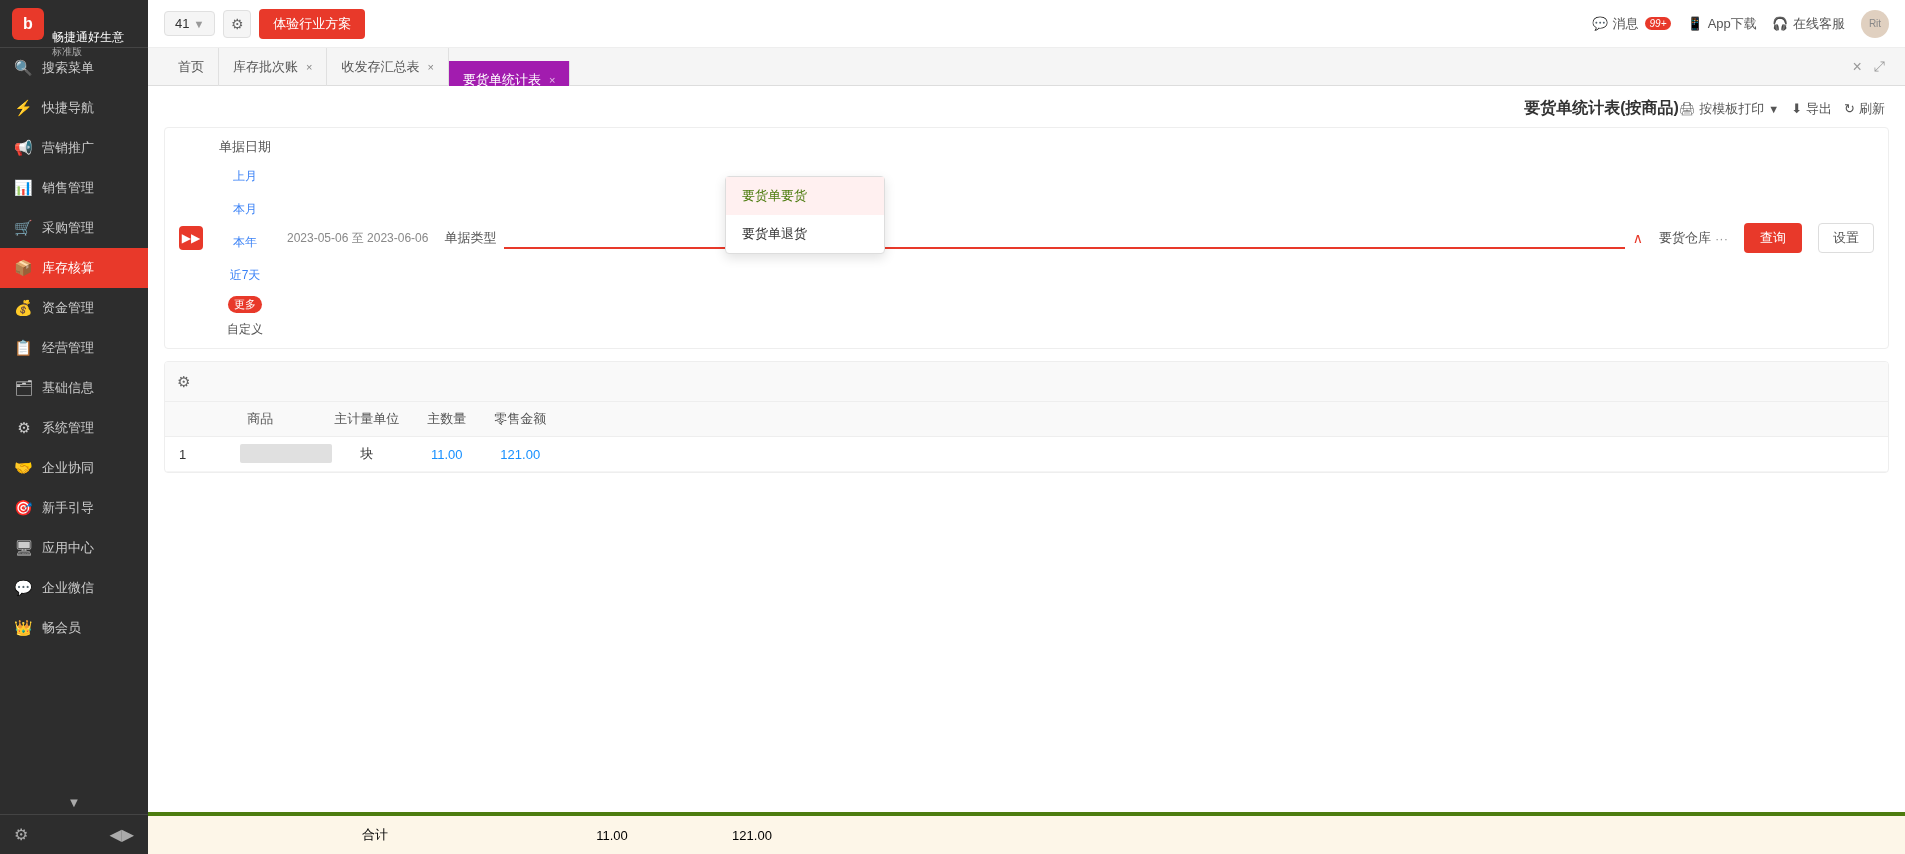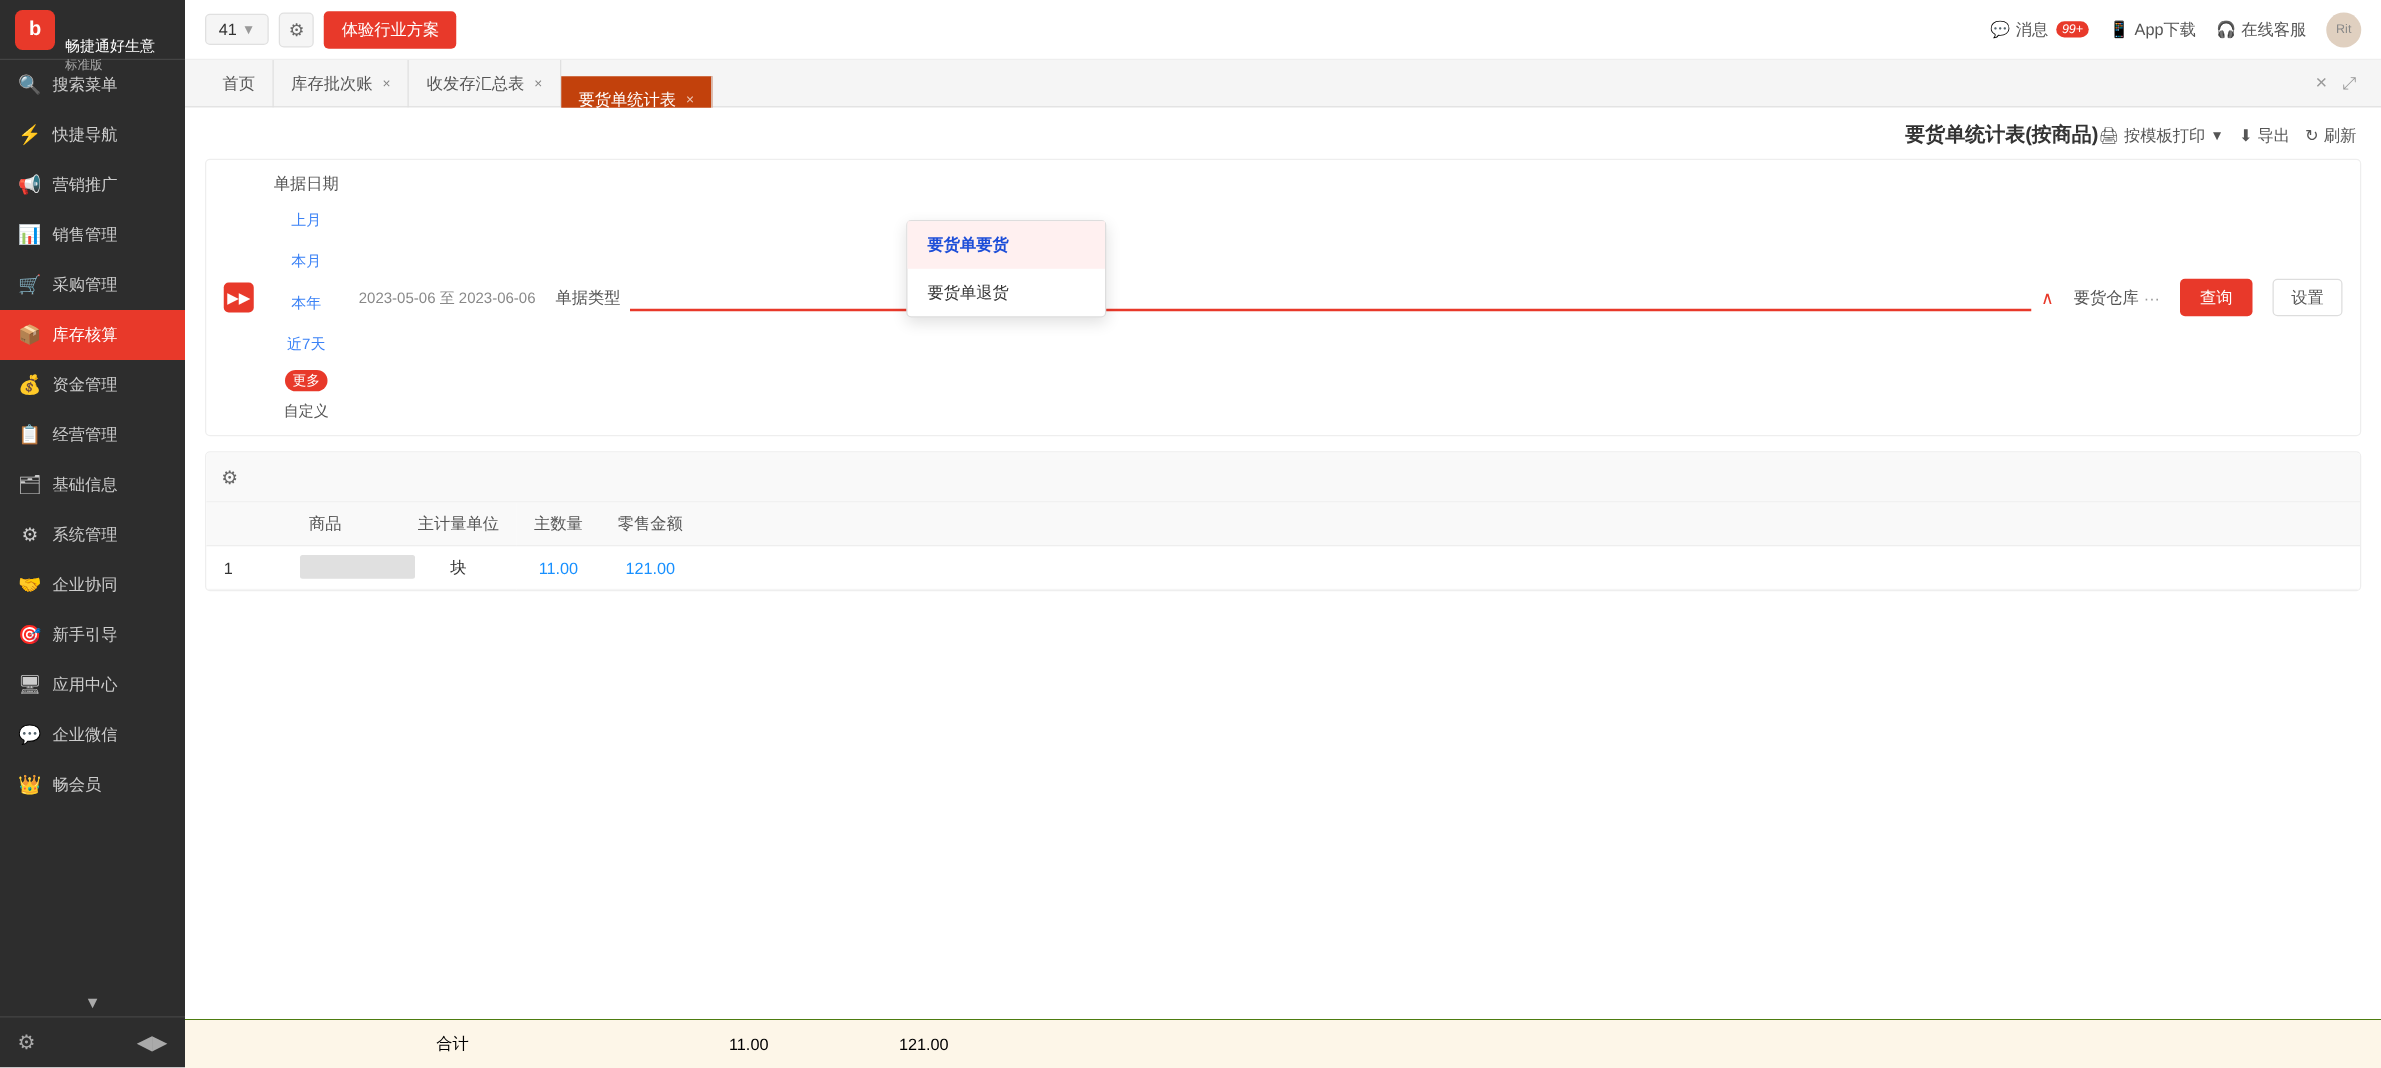--- a/index.html
+++ b/index.html
@@ -118,21 +118,21 @@
       display: flex; align-items: center; gap: 4px;
       padding: 0 14px;
       height: 38px;
       cursor: pointer;
       font-size: 13px;
       color: #555;
       border-right: 1px solid #e0e0e0;
       white-space: nowrap;
     }
     .tab.active {
-      background: #c2410c; color: #fff; margin-top: 26px;
+      background: #a21caf; color: #fff; margin-top: 26px;
     }
     .tab .close-icon { font-size: 11px; color: inherit; opacity: 0.7; margin-left: 4px; }
     .tab-close-all {
       margin-left: auto;
       display: flex; align-items: center;
       color: #999; font-size: 16px; cursor: pointer;
       padding: 0 8px;
     }
 
     
@@ -225,21 +225,21 @@
       box-shadow: 0 4px 12px rgba(0,0,0,0.12);
       z-index: 100;
       min-width: 160px;
     }
     .dropdown-item {
       padding: 10px 16px;
       font-size: 13px;
       color: #333;
       cursor: pointer;
     }
-    .dropdown-item.selected { background: #fff0f0; color: #1d4ed8; font-weight: bold; }
+    .dropdown-item.selected { background: #fff0f0; color: #4d7c0f; }
 
     
     .table-area {
       margin: 12px 16px 0;
       border: 1px solid #eee;
       border-radius: 4px;
       overflow: hidden;
     }
     .table-toolbar {
       display: flex; align-items: center;
@@ -492,21 +492,21 @@
             </td>
             <td style="color:#1890ff;cursor:pointer;">
               <span>121.00</span>
             </td>
             <td></td>
           </tr>
         </tbody>
       </table>
     </div>
 
-    <div style="position:fixed;bottom:0;left:148px;right:0;background:#fdf6e8;border-top:1px solid #4d7c0f;display:flex;align-items:center;padding:10px 11px;font-size:13px;z-index:10;">
+    <div style="position:fixed;bottom:0;left:148px;right:0;background:#fdf6e8;border-top:4px solid #4d7c0f;display:flex;align-items:center;padding:10px 24px;font-size:13px;z-index:10;">
       <span style="width:50px;"></span>
       <span style="width:120px;"></span>
       <span style="width:80px;margin-left:20px;">合计</span>
       <span style="width:100px;margin-left:120px;text-align:center;">11.00</span>
       <span style="width:100px;margin-left:40px;text-align:center;">121.00</span>
     </div>
   </div>
 </div>
 
 </body></html>

